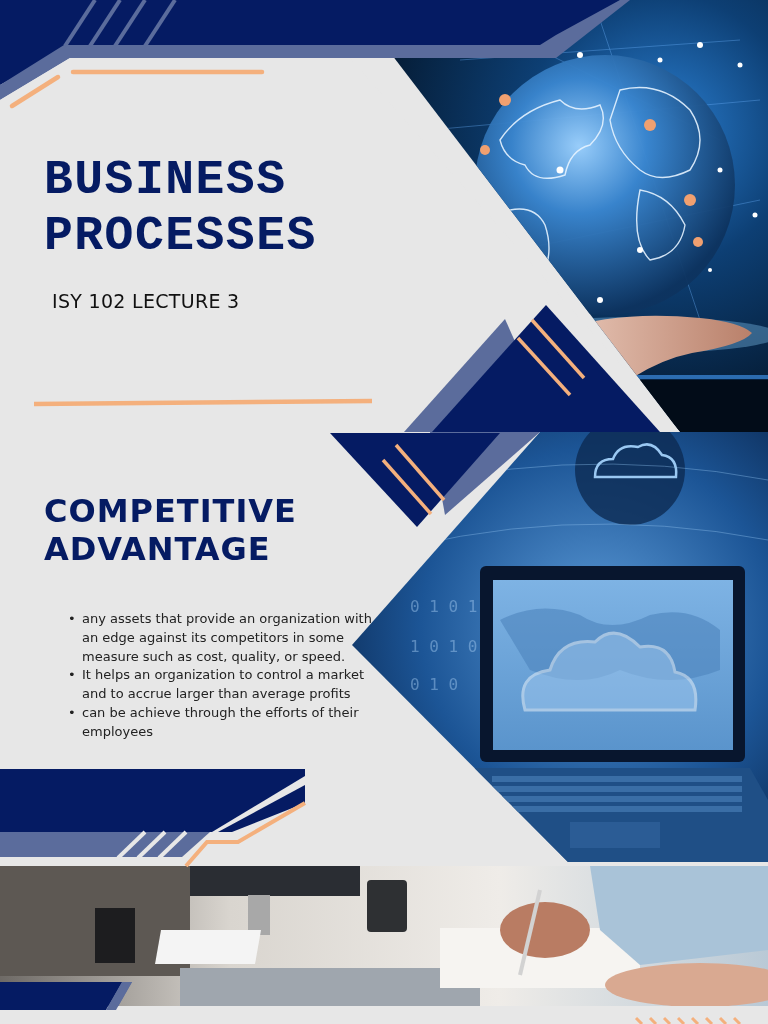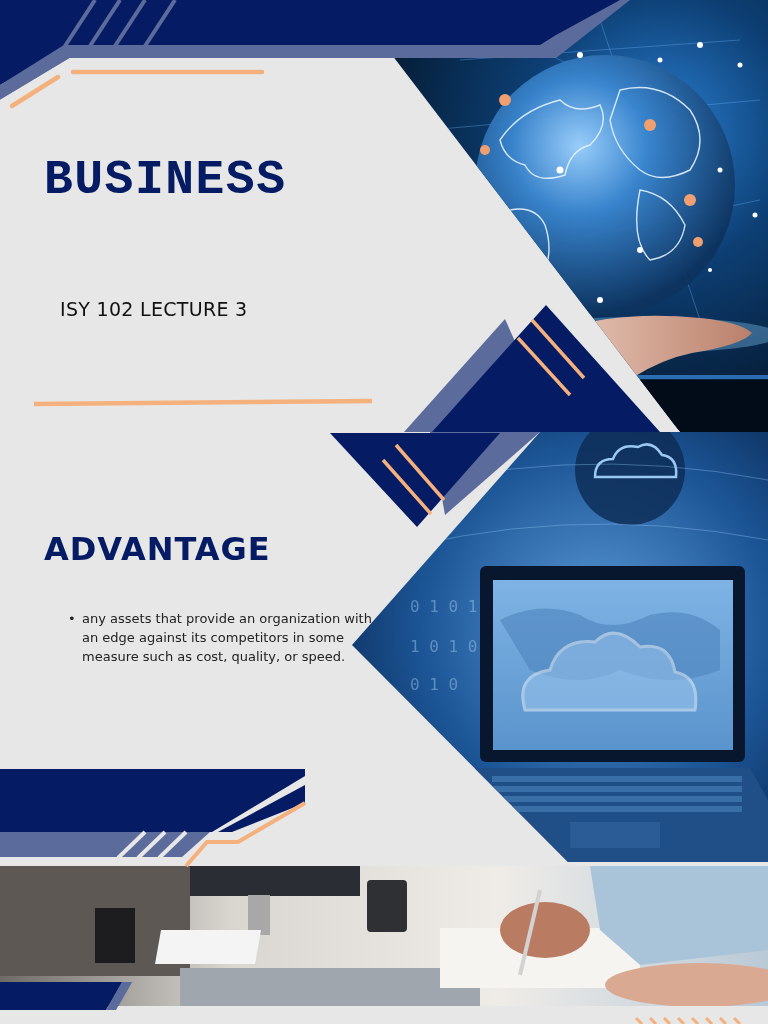--- a/index.html
+++ b/index.html
@@ -1,20 +1,20 @@
 <!DOCTYPE html>
 <html><head>
 <meta charset="utf-8">
 <style>
   html, body { margin: 0; padding: 0; }
   body { width: 768px; height: 1024px; position: relative; overflow: hidden; background: #e7e7e7; font-family: "DejaVu Sans", sans-serif; }
   .layer { position: absolute; left: 0; top: 0; width: 768px; height: 1024px; }
   svg.layer { display: block; }
   .title { position: absolute; left: 44px; top: 152px; margin: 0; color: #051b63; font-family: Liberation Mono, monospace; font-weight: bold; font-size: 48px; line-height: 56px; letter-spacing: 1.5px; }
-  .subtitle { position: absolute; left: 44px; top: 282px; margin: 16px; color: #111; font-size: 19px; letter-spacing: 0.3px; }
+  .subtitle { position: absolute; left: 44px; top: 282px; margin: 8px; color: #111; font-size: 19px; letter-spacing: 0.3px; }
   .h2 { position: absolute; left: 44px; top: 492px; margin: 0; color: #051b63; font-weight: bold; font-size: 32px; line-height: 38px; letter-spacing: 1px; }
   .bullets { position: absolute; left: 52px; top: 594px; width: 310px; margin: 16px; padding: 0; list-style: none; color: #222; font-size: 13px; line-height: 18.8px; }
   .bullets li { position: relative; padding-left: 14px; }
   .bullets li::before { content: "•"; position: absolute; left: 0; top: 0; }
 </style>
 </head>
 <body>
 
 <svg class="layer" viewBox="0 0 768 1024" xmlns="http://www.w3.org/2000/svg">
   <defs>
@@ -195,23 +195,26 @@
       <line x1="678" y1="1018" x2="684" y2="1024"></line>
     <line x1="692" y1="1018" x2="698" y2="1024"></line>
       <line x1="706" y1="1018" x2="712" y2="1024"></line>
     <line x1="720" y1="1018" x2="726" y2="1024"></line>
       <line x1="734" y1="1018" x2="740" y2="1024"></line>
   </g>
 </svg>
 
 <h1 class="title">
   <span>BUSINESS</span><br>
+  <span>PROCESSES</span>
 </h1>
 <p class="subtitle">ISY 102 LECTURE 3</p>
 
 <h2 class="h2">
-  <br>
+  <span>COMPETITIVE</span><br>
   <span>ADVANTAGE</span>
 </h2>
 
 <ul class="bullets">
   <li>any assets that provide an organization with an edge against its competitors in some measure such as cost, quality, or speed.</li>
+  <li>It helps an organization to control a market and to accrue larger than average profits</li>
+  <li>can be achieve through the efforts  of their employees</li>
 </ul>
 
 </body></html>

